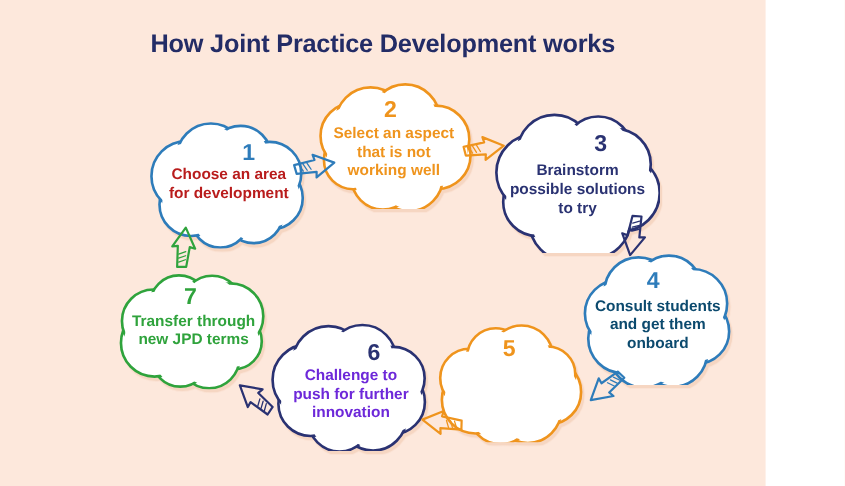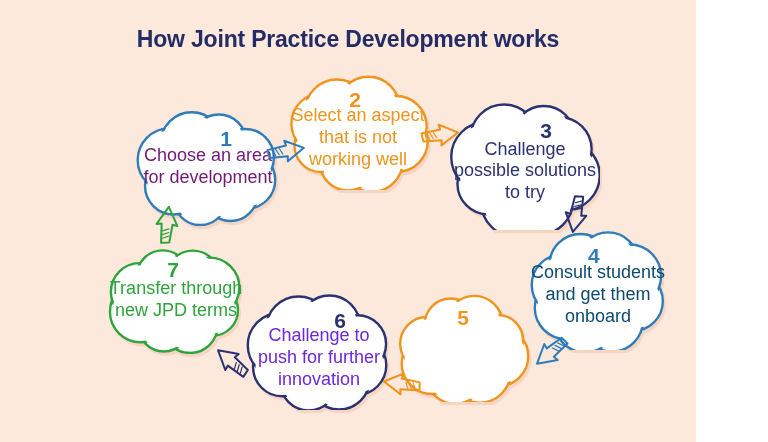--- a/index.html
+++ b/index.html
@@ -5,21 +5,21 @@
   html,body{margin:0;padding:0;}
   body{font-family:"Liberation Sans",sans-serif;}
   #stage{position:relative;width:696px;height:442px;overflow:hidden;}
   .title{position:absolute;left:0;top:26px;width:100%;text-align:center;
          font-size:23px;font-weight:bold;letter-spacing:-0.2px;margin:0;}
   .cloud{position:absolute;}
   .cloud svg{position:absolute;left:0;top:0;width:100%;height:100%;
              filter:drop-shadow(2px 3px 0 rgba(230,170,130,0.28));}
   .num{position:absolute;transform:translate(-50%,0);font-size:21px;font-weight:bold;line-height:1;}
   .label{position:absolute;left:50%;transform:translate(-50%,-50%);width:96%;
-         text-align:center;font-size:18px;font-weight:normal;line-height:1.22;
+         text-align:center;font-size:14px;font-weight:bold;line-height:1.22;
          white-space:pre-line;}
   .arrow{position:absolute;width:40px;height:26px;}
   .arrow svg{width:100%;height:100%;overflow:visible;}
 
   
   .c1{left:133px;top:108px;width:150px;height:118px;}
   .c2{left:284px;top:74px;width:148px;height:116px;}
   .c3{left:450px;top:100px;width:150px;height:130px;}
   .c4{left:527px;top:228px;width:142px;height:122px;}
   .c5{left:392px;top:290px;width:142px;height:112px;}
@@ -64,21 +64,21 @@
         <circle cx="97.61353679376491" cy="86.19011933238293" r="24.439001111872496" fill="#ffffff"></circle>
         <circle cx="67.21526864408642" cy="90.47245955771189" r="24.190642353706064" fill="#ffffff"></circle>
         <circle cx="40.66096683483899" cy="77.84502023342299" r="26.275043217558416" fill="#ffffff"></circle>
         <circle cx="36.4504500626058" cy="52.12457186572328" r="29.373588934633883" fill="#ffffff"></circle>
         <circle cx="58.70485652283263" cy="35.388814959694315" r="28.706070541497322" fill="#ffffff"></circle>
         <circle cx="85.83244512507191" cy="34.03047794640436" r="25.14837453849614" fill="#ffffff"></circle>
         <circle cx="112.14386700608964" cy="49.72171831852793" r="26.341557690035554" fill="#ffffff"></circle>
         <circle cx="75" cy="62" r="45.185" fill="#ffffff"></circle>
       </svg>
     <div class="num" style="color: rgb(46, 124, 186);">1</div>
-    <div class="label" style="color: #701a75;">Choose an area
+    <div class="label" style="color: #b91c1c;">Choose an area
 for development</div>
   </div>
   <div class="cloud c2">
     <svg viewBox="0 0 148 116">
         <circle cx="113.0511653610342" cy="67.06243986635167" r="30.71433369945735" fill="#ffffff" stroke="#ef941d" stroke-width="2.4"></circle>
         <circle cx="87.98498670621242" cy="87.23291581096657" r="30.640461753029378" fill="#ffffff" stroke="#ef941d" stroke-width="2.4"></circle>
         <circle cx="64.02661866300882" cy="88.11568763108191" r="28.376099159382285" fill="#ffffff" stroke="#ef941d" stroke-width="2.4"></circle>
         <circle cx="36.9416636152616" cy="71.53912022674717" r="26.459749532304706" fill="#ffffff" stroke="#ef941d" stroke-width="2.4"></circle>
         <circle cx="37.49399072213808" cy="49.55524004461941" r="30.10324391992763" fill="#ffffff" stroke="#ef941d" stroke-width="2.4"></circle>
         <circle cx="52.894568664614674" cy="37.21482023628591" r="31.76060941759497" fill="#ffffff" stroke="#ef941d" stroke-width="2.4"></circle>
@@ -113,21 +113,21 @@
         <circle cx="89.26184244805052" cy="100.81425939151268" r="31.349853091780098" fill="#ffffff"></circle>
         <circle cx="65.9979931148946" cy="102.14595594947559" r="32.381824487261476" fill="#ffffff"></circle>
         <circle cx="38.325915219595025" cy="83.64808735504961" r="28.460184201970698" fill="#ffffff"></circle>
         <circle cx="36.11547322009362" cy="56.90264990951212" r="32.46962820868939" fill="#ffffff"></circle>
         <circle cx="54.025450146255615" cy="37.926635248977405" r="31.075921339821072" fill="#ffffff"></circle>
         <circle cx="93.82482120752326" cy="36.907298510069694" r="28.56688887057826" fill="#ffffff"></circle>
         <circle cx="109.58790604966205" cy="49.20638683239351" r="29.62485646074638" fill="#ffffff"></circle>
         <circle cx="75" cy="68" r="53.074999999999996" fill="#ffffff"></circle>
       </svg>
     <div class="num" style="color: rgb(42, 50, 114);">3</div>
-    <div class="label" style="color: rgb(42, 50, 114);">Challenge
+    <div class="label" style="color: rgb(42, 50, 114);">Brainstorm
 possible solutions
 to try</div>
   </div>
   <div class="cloud c4">
     <svg viewBox="0 0 142 122">
         <circle cx="106.29236829959987" cy="73.30900578561281" r="29.56404347838834" fill="#ffffff" stroke="#2e7cba" stroke-width="2.4"></circle>
         <circle cx="84.98074850391264" cy="92.70176950550463" r="30.88974224338308" fill="#ffffff" stroke="#2e7cba" stroke-width="2.4"></circle>
         <circle cx="58.23836366151558" cy="93.09771895557417" r="31.260623243451118" fill="#ffffff" stroke="#2e7cba" stroke-width="2.4"></circle>
         <circle cx="39.152001162897" cy="79.77951340415133" r="31.365928261354565" fill="#ffffff" stroke="#2e7cba" stroke-width="2.4"></circle>
         <circle cx="34.9847807823199" cy="56.89545206313723" r="30.237169174756854" fill="#ffffff" stroke="#2e7cba" stroke-width="2.4"></circle>

